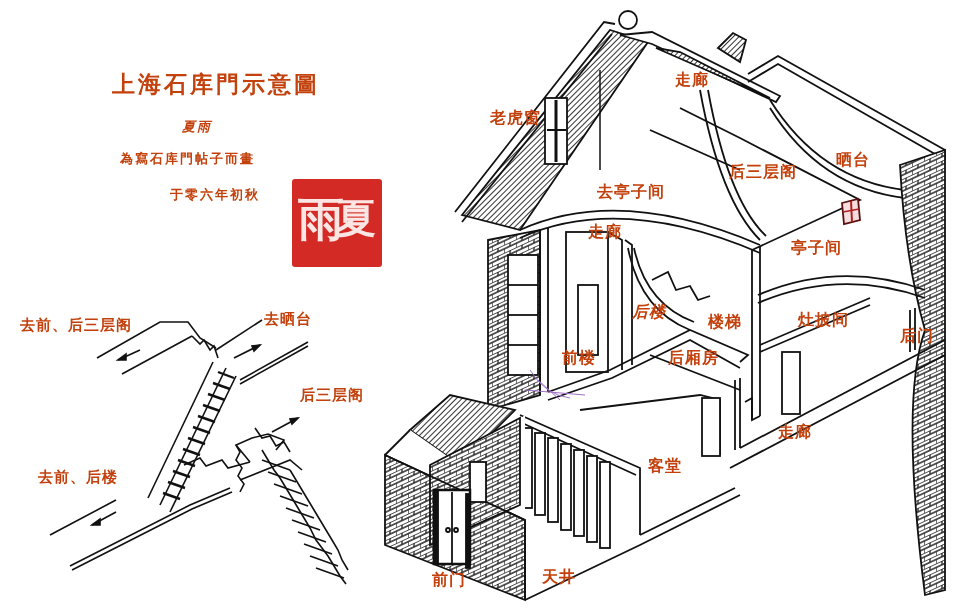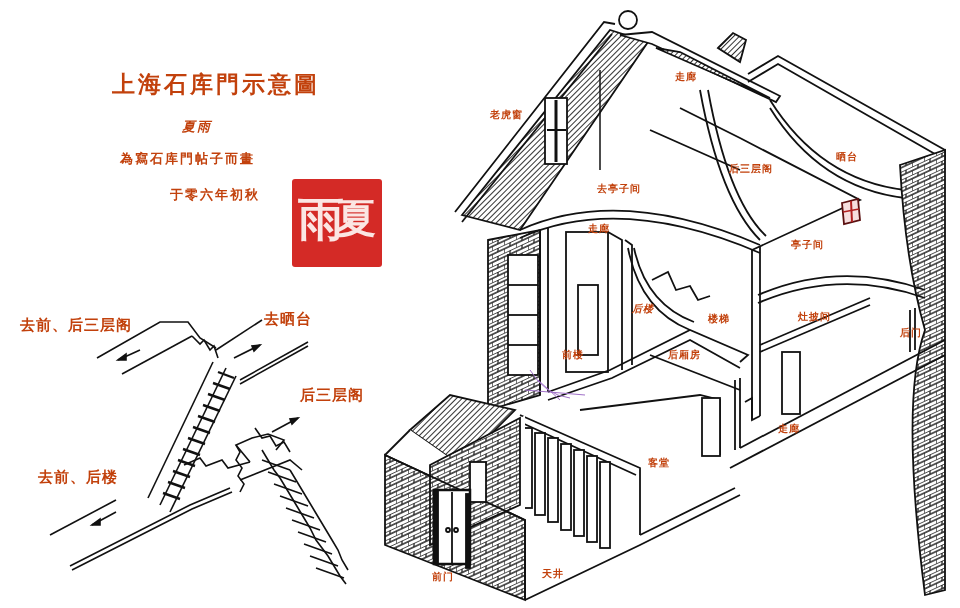--- a/index.html
+++ b/index.html
@@ -1,21 +1,21 @@
 <!DOCTYPE html>
 <html><head>
 <meta charset="utf-8">
 <style>
   html, body { margin:0; padding:0; background:#ffffff; }
   body { width:960px; height:608px; position:relative; overflow:hidden; font-family:"DejaVu Serif", serif; }
   #canvas { position:absolute; left:0; top:0; width:960px; height:608px; }
   .lbl { position:absolute; color:#c2410c; font-family:"DejaVu Sans", sans-serif; font-weight:bold; white-space:nowrap; line-height:1; }
   .title { font-family:"DejaVu Serif", serif; font-weight:bold; font-size:23px; letter-spacing:3px; }
   .sub { font-family:"DejaVu Serif", serif; font-weight:bold; font-size:13px; letter-spacing:2px; }
-  .room { font-size:10px; letter-spacing:1px; }
+  .room { font-size:16px; letter-spacing:1px; }
   .stair { font-size:15px; letter-spacing:1px; }
   .seal { position:absolute; left:292px; top:179px; width:90px; height:88px; background:#d42a26; border-radius:3px; }
   .seal span { position:absolute; color:#fbe6e3; font-weight:bold; font-family:"DejaVu Serif", serif; }
 </style>
 </head>
 <body>
 
 <svg id="canvas" viewBox="0 0 960 608" xmlns="http://www.w3.org/2000/svg">
   <defs>
     <pattern id="hatch" width="4" height="4" patternUnits="userSpaceOnUse" patternTransform="rotate(45)">

